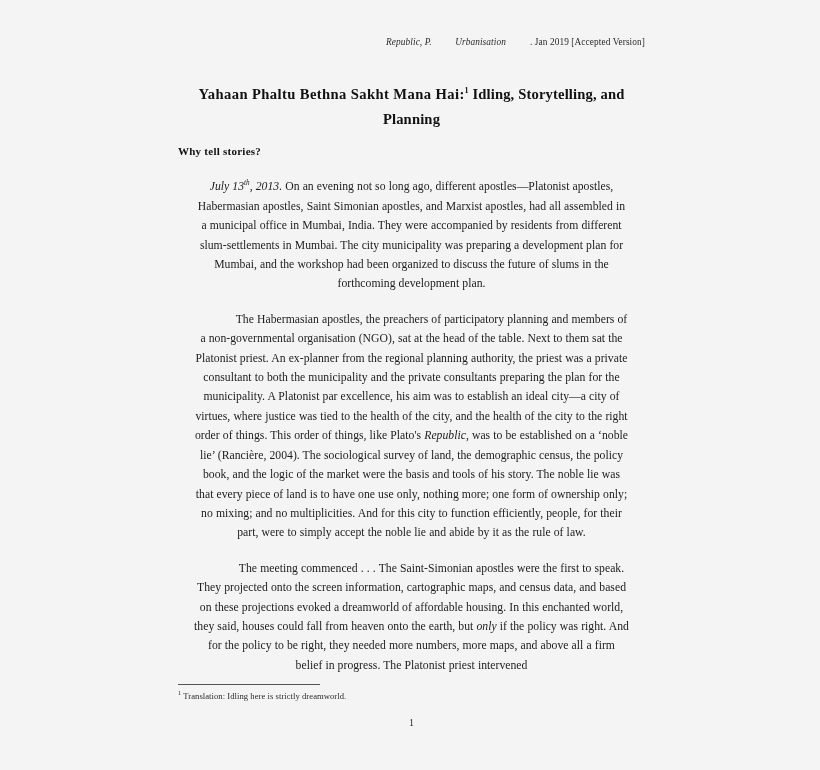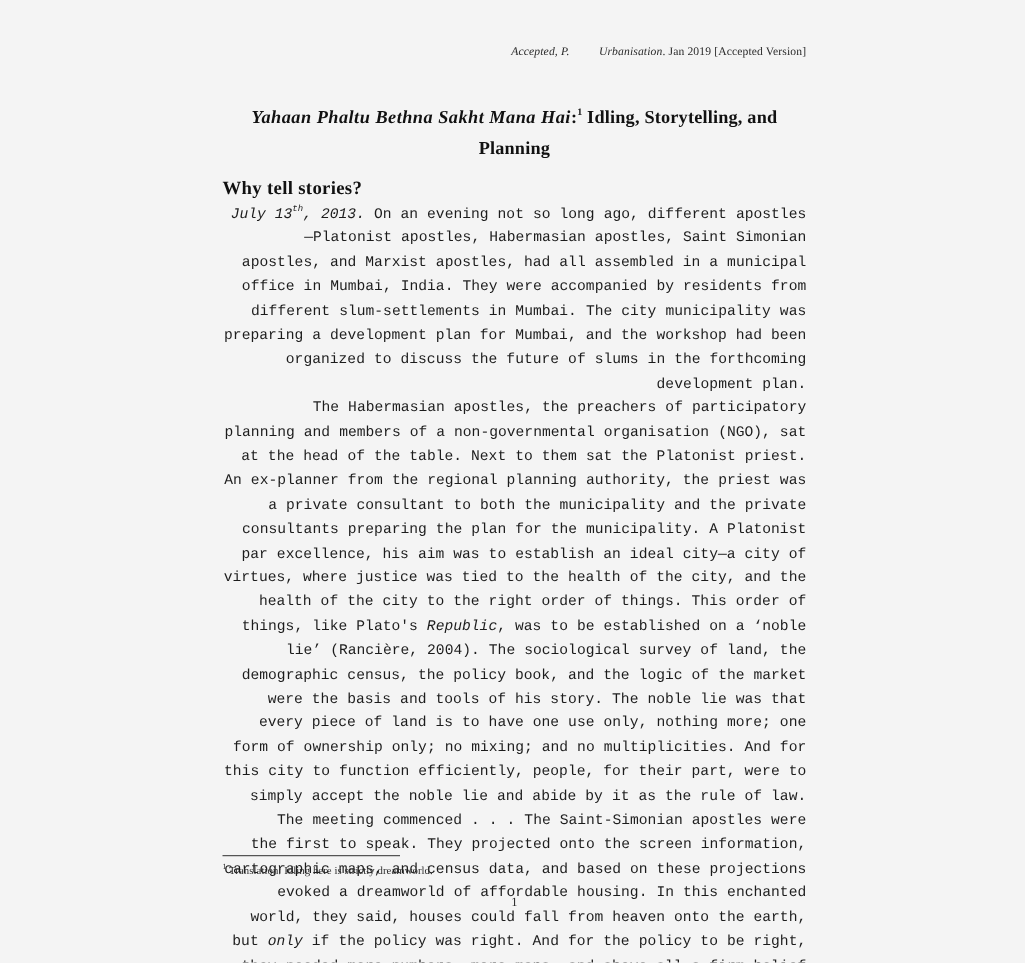--- a/index.html
+++ b/index.html
@@ -29,72 +29,70 @@
     left: 178px;
     width: 467px;
     text-align: right;
     font-size: 9.3px;
     line-height: 12px;
     letter-spacing: 0.1px;
     color: #2b2b2b;
   }
   .running-header .rh-author { font-style: italic; }
   .running-header .rh-journal { font-style: italic; margin-left: 21px; }
-  .running-header .rh-meta { font-style: normal; }
+  .running-header .rh-meta { font-style: normal; padding-left: 24px; }
 
   
   .doc-title {
     position: absolute;
     top: 72px;
     left: 178px;
     width: 467px;
     text-align: center;
     font-size: 14.6px;
     font-weight: bold;
     line-height: 25.5px;
     letter-spacing: 0.15px;
     color: #111;
   }
   .doc-title .title-translit {
-    font-style: italic;
     letter-spacing: 0.4px;
   }
   .doc-title sup {
     font-size: 8px;
     vertical-align: super;
     line-height: 0;
     font-weight: bold;
   }
 
   
   .body-col {
     position: absolute;
     top: 142px;
     left: 178px;
     width: 467px;
   }
 
   .section-heading {
-    font-size: 15px;
+    font-size: 11px;
     font-weight: bold;
     line-height: 19.4px;
     letter-spacing: 0.25px;
     margin: 0 0 0.5px 0;
     color: #111;
   }
 
   p.para {
-    margin: 0;
+    margin: 16px;
     font-size: 11.7px;
     line-height: 19.4px;
-    text-align: right;
+    text-align: center;
     letter-spacing: 0.02px;
     color: #1c1c1c;
     word-spacing: 0.15px;
-    font-family: Liberation Mono, monospace;
   }
   p.indent { text-indent: 40px; }
 
   .it { font-style: italic; }
   .date-lead { font-style: italic; }
   .date-lead sup {
     font-size: 7.2px;
     vertical-align: super;
     line-height: 0;
   }
@@ -136,21 +134,21 @@
     line-height: 13px;
     color: #2b2b2b;
   }
 </style>
 </head>
 <body style="background: rgb(244, 244, 244);">
 
 <div class="page">
 
   <div class="running-header">
-    <span class="rh-author">Accepted, P.</span>
+    <span class="rh-author">Republic, P.</span>
     <span class="rh-journal">Urbanisation</span><span class="rh-meta">. Jan 2019 [Accepted Version]</span>
   </div>
 
   <h1 class="doc-title">
     <span class="title-translit">Yahaan Phaltu Bethna Sakht Mana Hai</span><span>:</span><sup>1</sup><span> Idling, Storytelling, and Planning</span>
   </h1>
 
   <div class="body-col">
 
     <div class="section-heading">Why tell stories?</div>

